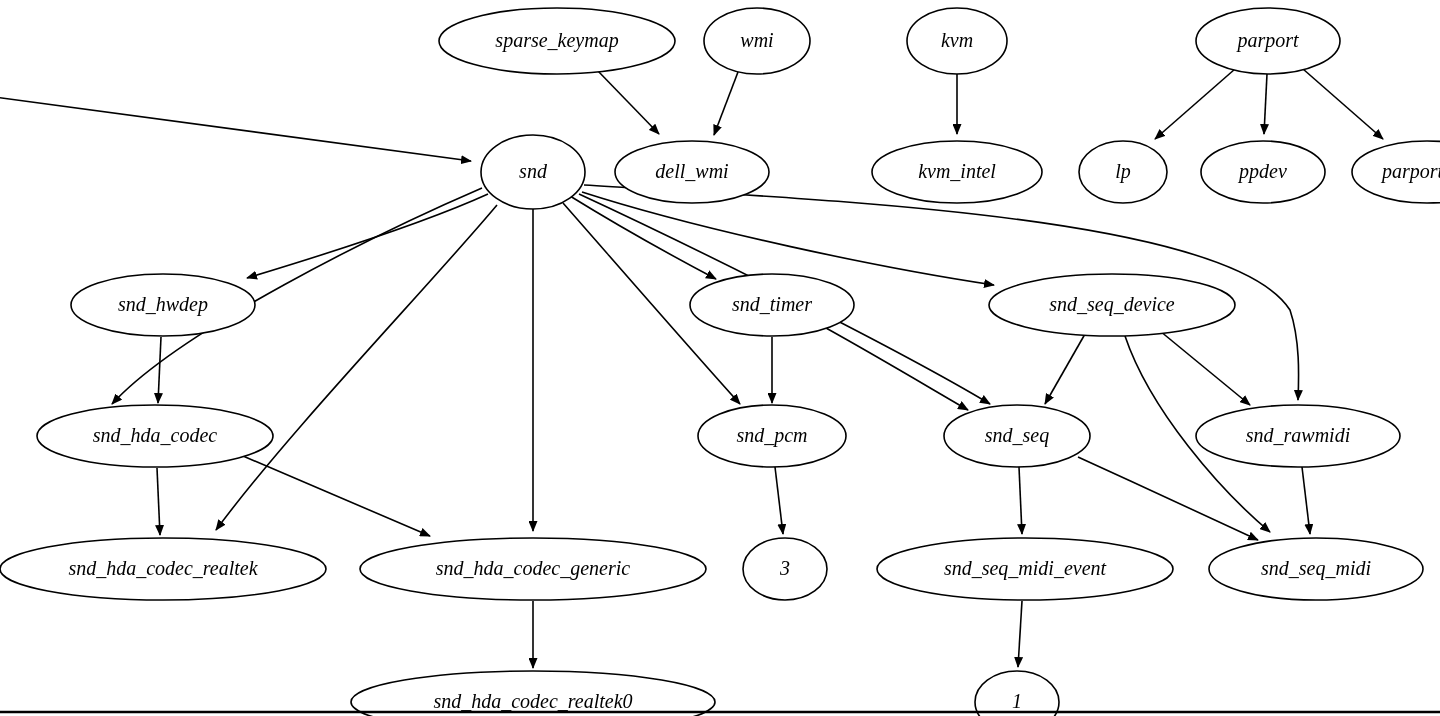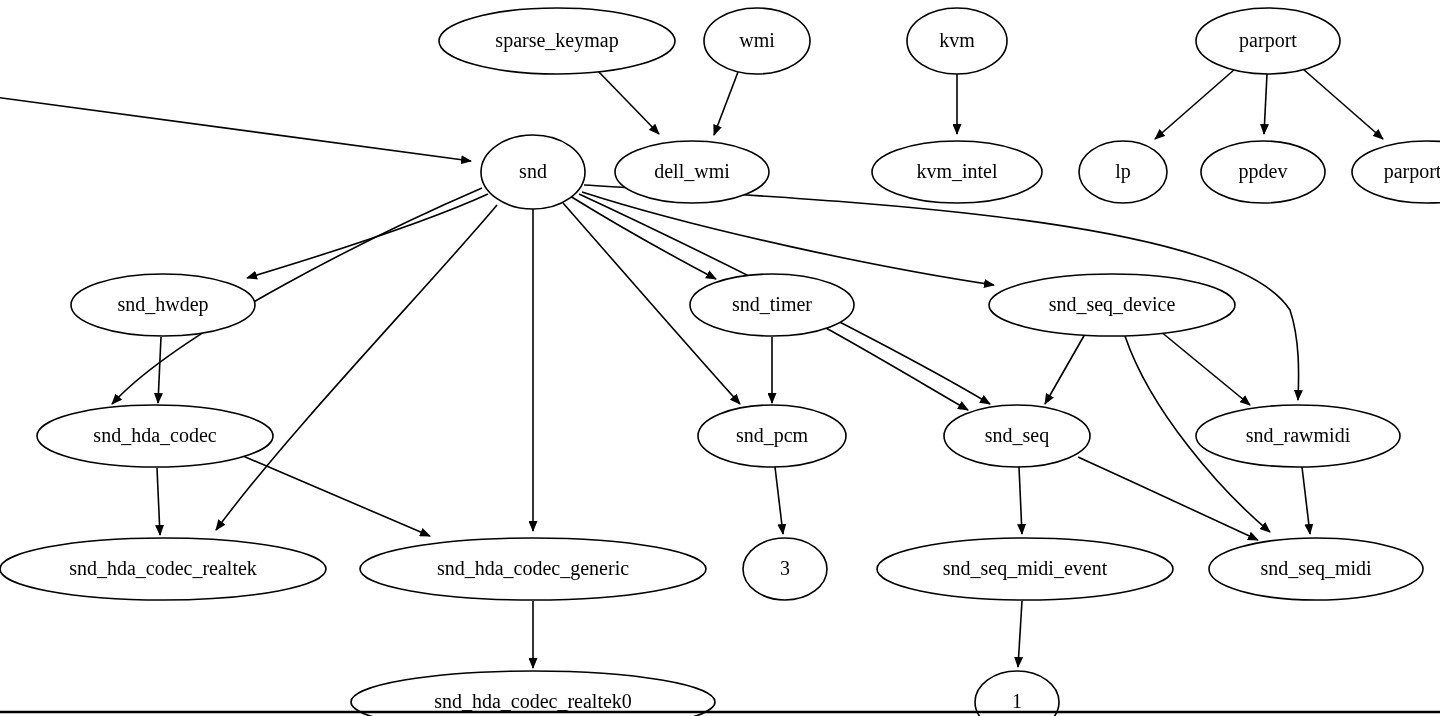--- a/index.html
+++ b/index.html
@@ -11,20 +11,21 @@
     height: 716px;
     overflow: hidden;
     font-family: "Liberation Serif", "DejaVu Serif", serif;
   }
   #graph-viewport {
     position: relative;
     width: 1440px;
     height: 716px;
     background: #ffffff;
     overflow: hidden;
+    font-style: italic;
   }
   #graph-svg {
     position: absolute;
     top: 0;
     left: 0;
     width: 1440px;
     height: 716px;
     display: block;
   }
   .node-ellipse {

